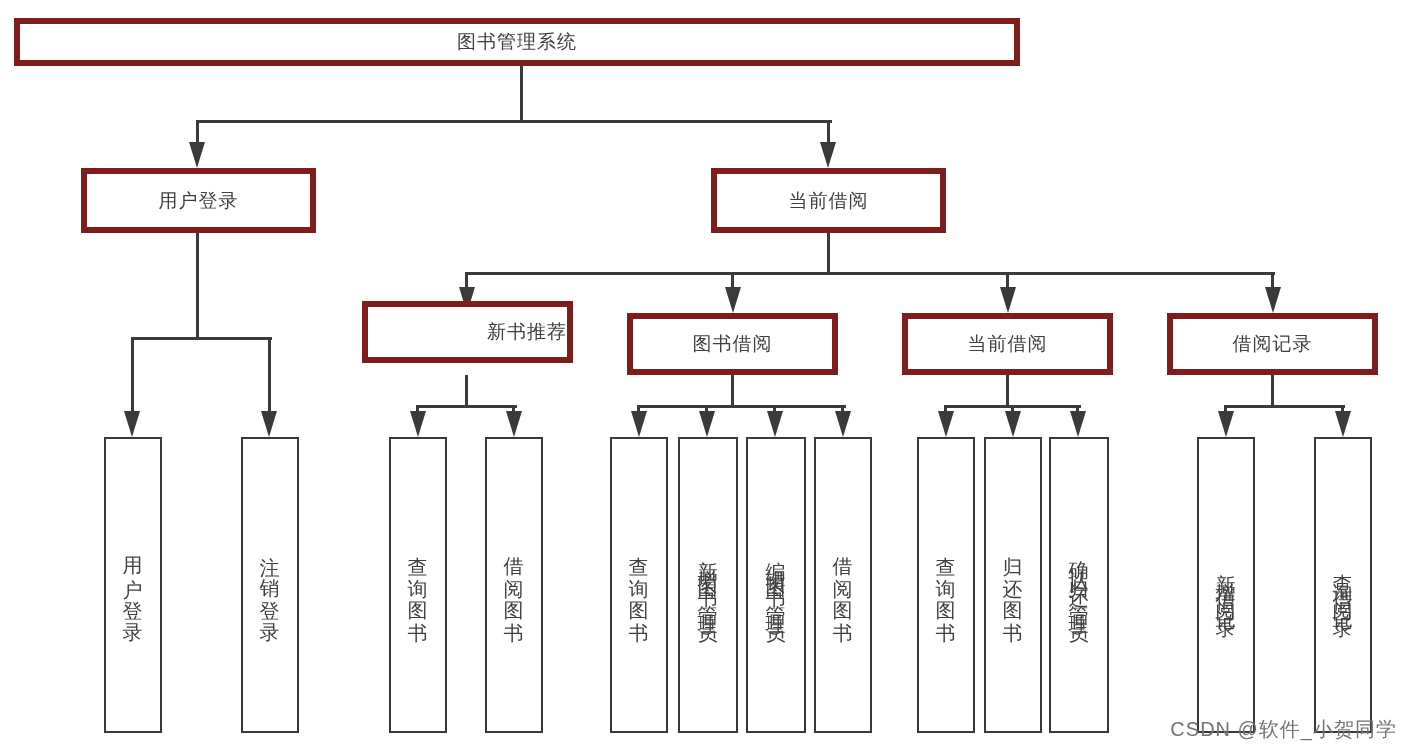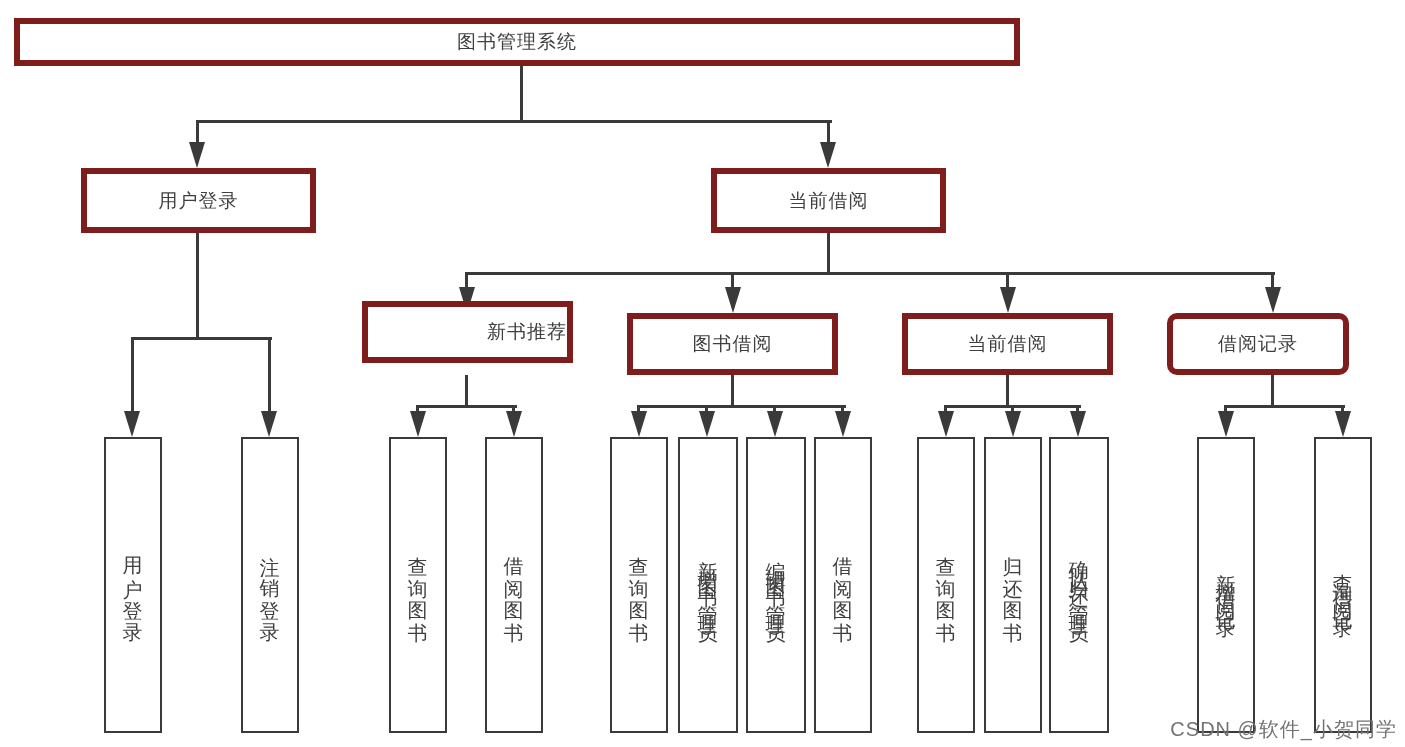--- a/index.html
+++ b/index.html
@@ -76,21 +76,21 @@
 
   <div class="box" style="left:362px; top:301px; width:211px; height:62px;justify-content:flex-end;">
     <span>新书推荐</span>
   </div>
   <div class="box" style="left:902px; top:313px; width:211px; height:62px;">
     <span>当前借阅</span>
   </div>
   <div class="box" style="left:627px; top:313px; width:211px; height:62px;">
     <span>图书借阅</span>
   </div>
-  <div class="box" style="left:1167px; top:313px; width:182px; height:62px;border-radius:10px;">
+  <div class="box" style="left:1167px; top:313px; width:211px; height:62px;">
     <span>借阅记录</span>
   </div>
 
   <div class="vl" style="left:465px; top:375px; height:32px;"></div>
   <div class="hl" style="left:416px; top:405px; width:101px;"></div>
   <div class="vl" style="left:416px; top:405px; height:8px;"></div>
   <div class="arrow" style="left:410px; top:411px;"></div>
   <div class="vl" style="left:512px; top:405px; height:8px;"></div>
   <div class="arrow" style="left:506px; top:411px;"></div>
 

